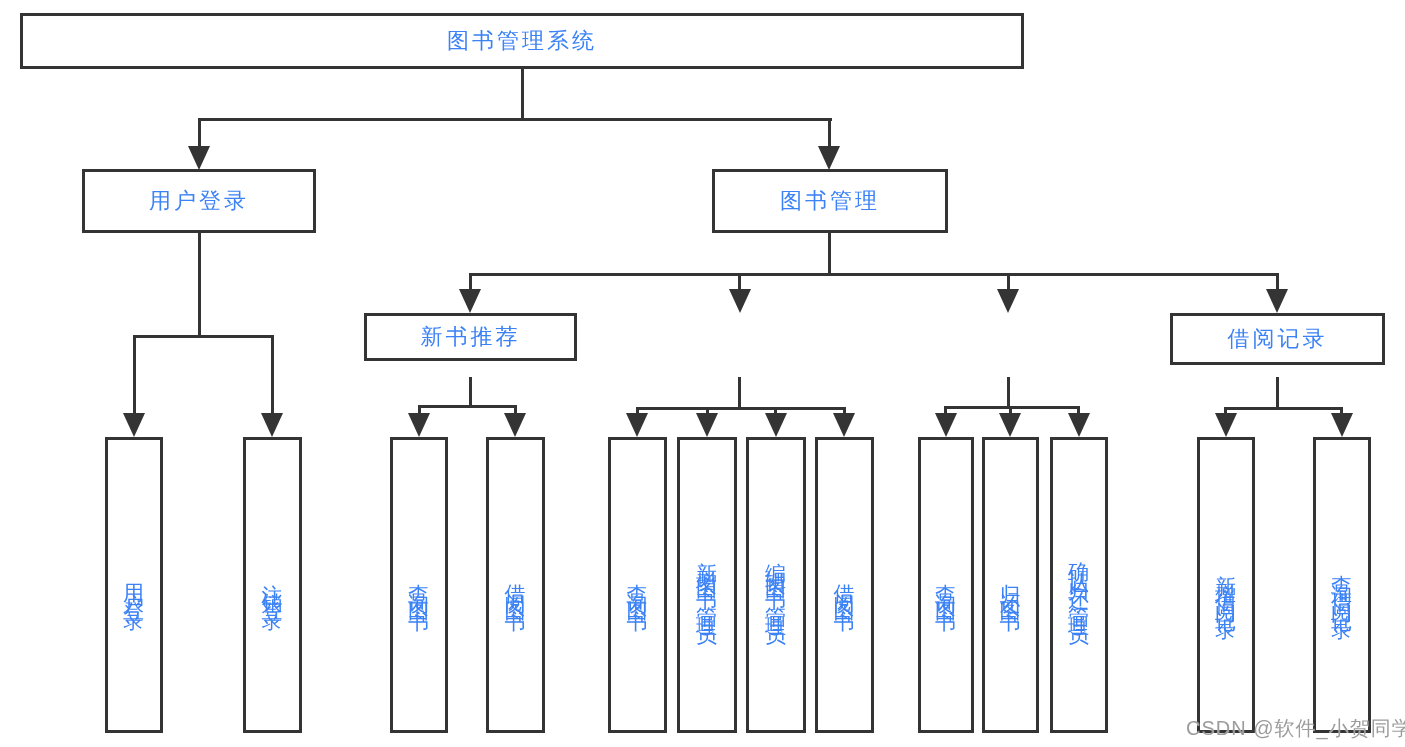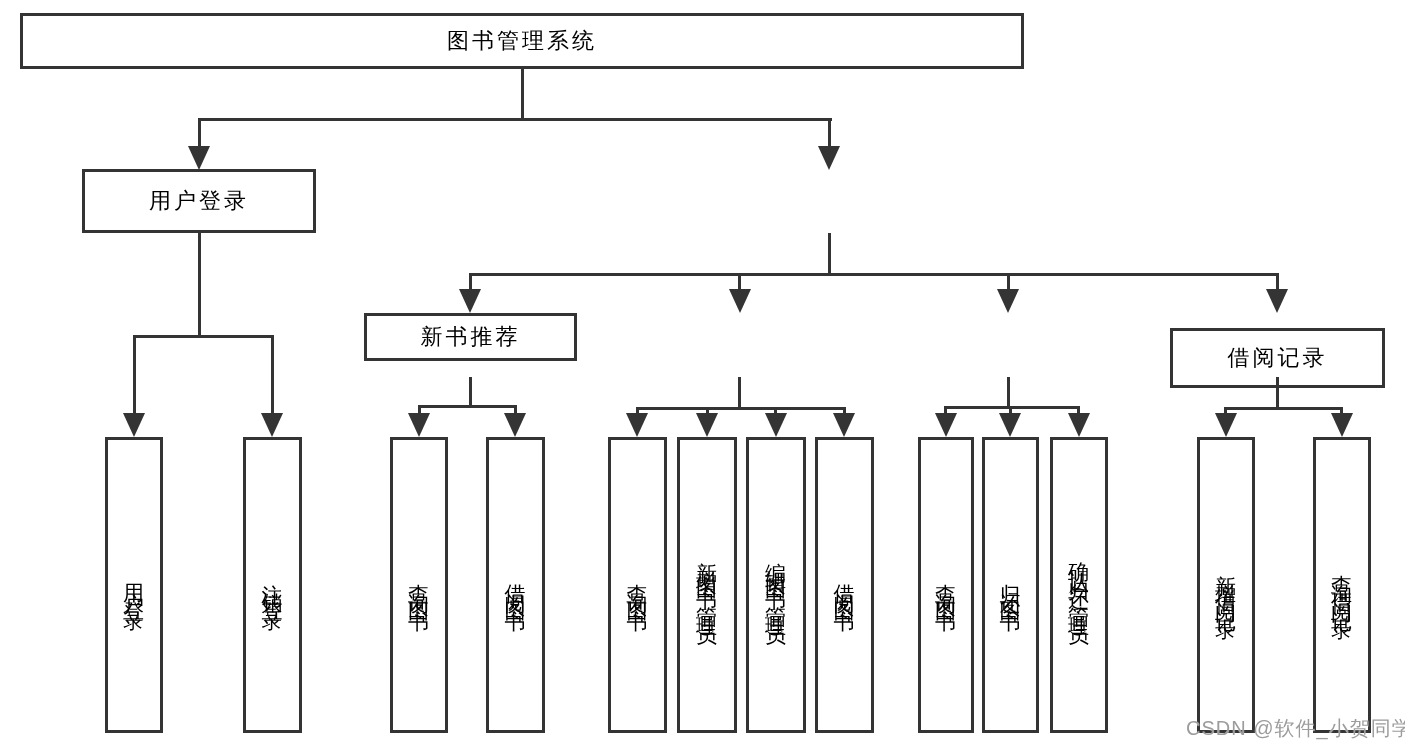--- a/index.html
+++ b/index.html
@@ -11,21 +11,21 @@
     overflow:hidden;
   }
   .box{
     position:absolute;
     box-sizing:border-box;
     border:3px solid #343434;
     background:#ffffff;
     display:flex;
     align-items:center;
     justify-content:center;
-    color:#000000;
+    color:#3b82f6;
   }
   .hbox{
     font-size:22px;
     letter-spacing:3px;
     white-space:nowrap;
   }
   .vbox{
     writing-mode:vertical-rl;
     text-orientation:mixed;
     font-size:21px;
@@ -56,25 +56,28 @@
 
 <div id="canvas">
 
   <div class="box hbox" style="left:20px;top:13px;width:1004px;height:56px">
     <span>图书管理系统</span>
   </div>
 
   <div class="box hbox" style="left:82px;top:169px;width:234px;height:64px">
     <span>用户登录</span>
   </div>
+  <div class="box hbox" style="left:712px;top:169px;width:236px;height:64px">
+    <span>图书管理</span>
+  </div>
 
   <div class="box hbox" style="left:364px;top:313px;width:213px;height:48px">
     <span>新书推荐</span>
   </div>
-  <div class="box hbox" style="left:1170px;top:328px;width:215px;height:60px">
+  <div class="box hbox" style="left:1170px;top:313px;width:215px;height:52px">
     <span>借阅记录</span>
   </div>
 
   <div class="box vbox" style="left:105px;top:437px;width:58px;height:296px">
     <span>用户登录</span>
   </div>
   <div class="box vbox" style="left:243px;top:437px;width:59px;height:296px">
     <span>注销登录</span>
   </div>
 

